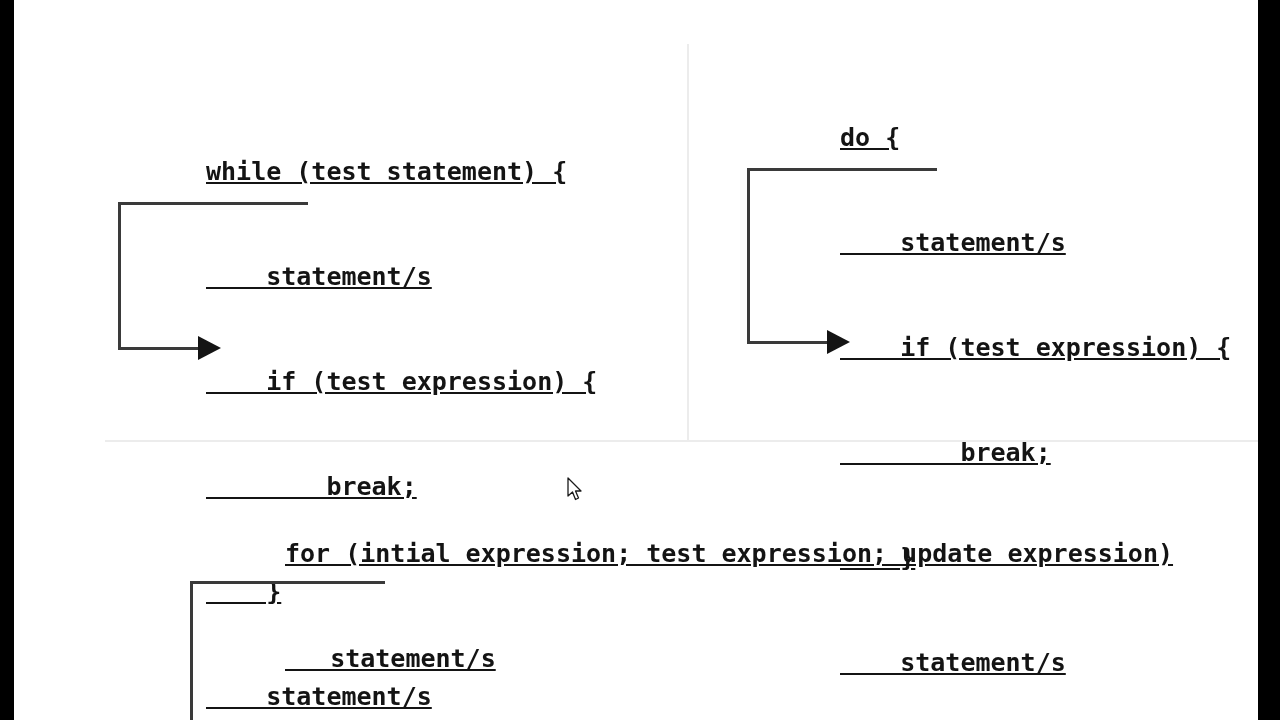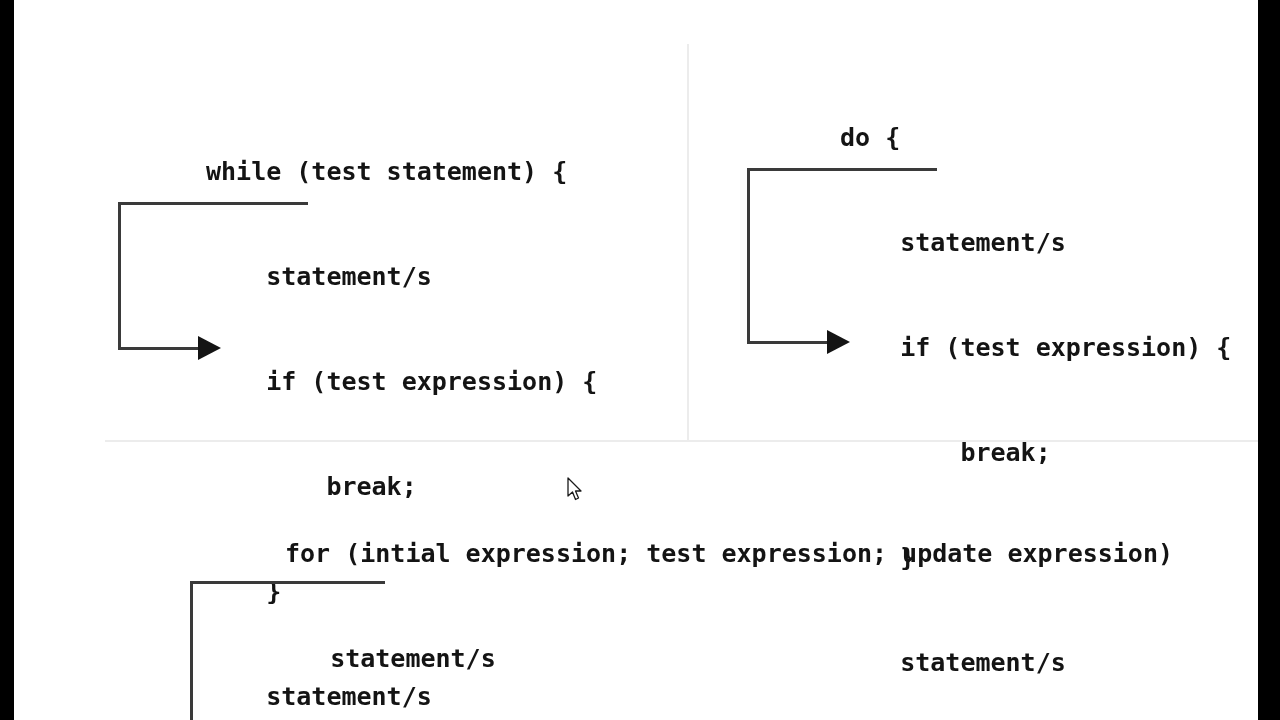--- a/index.html
+++ b/index.html
@@ -63,21 +63,21 @@
   .code {
     position: absolute;
     white-space: pre;
     font-family: "DejaVu Sans Mono", monospace;
     font-weight: bold;
     font-size: 25px;
     line-height: 35px;
     color: #141414;
     letter-spacing: 0px;
   }
-  .code .ln { display: block; height: 35px; }
+  .code .ln { display: block; height: 35px; text-decoration: underline; }
 
   #block-while { left: 192px; top: 84px; }
   #block-dowhile { left: 826px; top: 50px; }
   #block-for { left: 271px; top: 466px; }
 
   
   .arrow { position: absolute; }
   .arrow .seg { position: absolute; background: #3a3a3a; }
   .arrow .seg-h { height: 3px; }
   .arrow .seg-v { width: 3px; }

